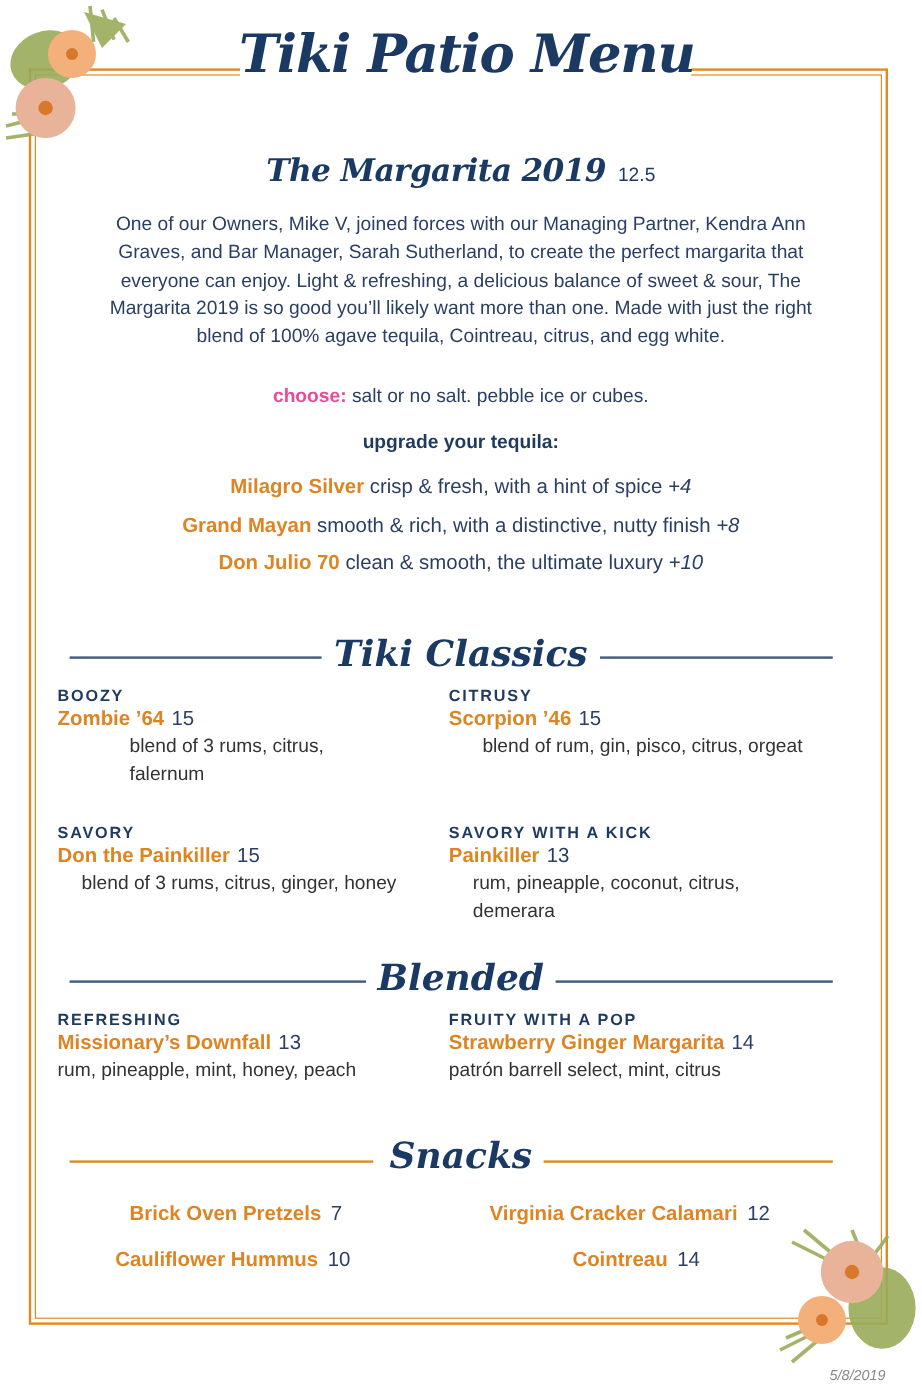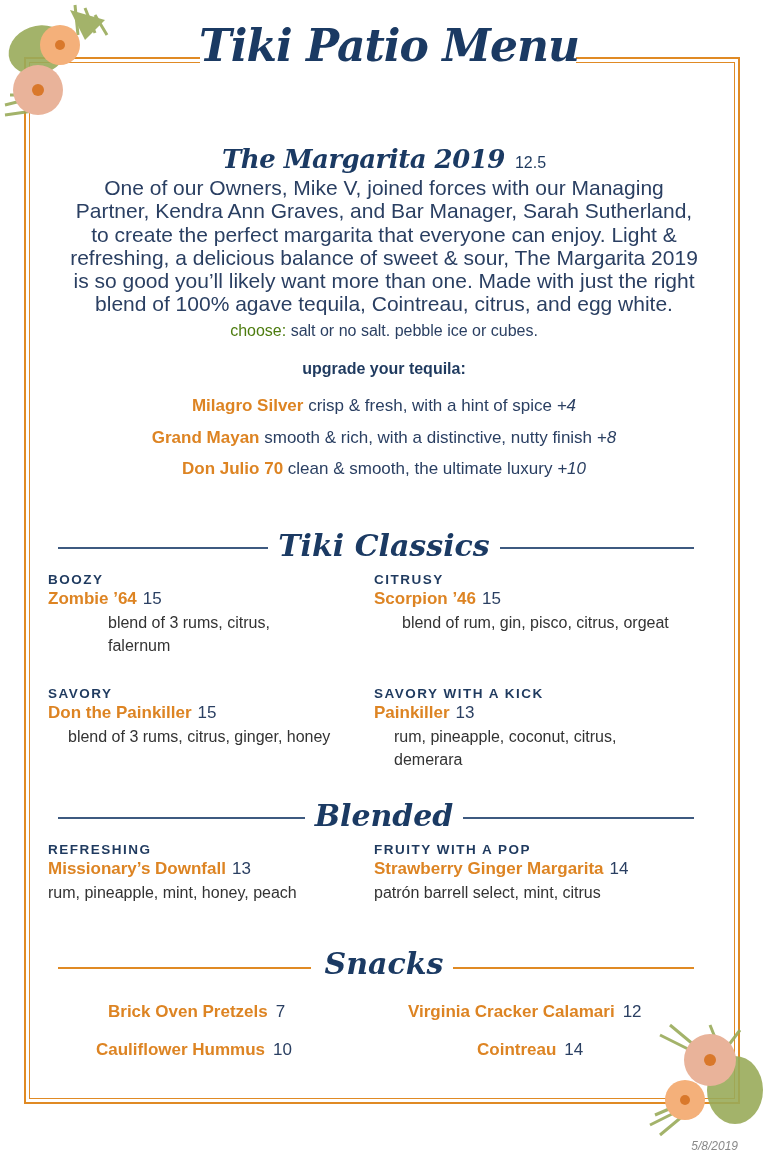--- a/index.html
+++ b/index.html
@@ -6,27 +6,27 @@
   body { width:768px; height:1158px; position:relative; overflow:hidden;
          font-family:"Liberation Sans", sans-serif; color:#1f3a5f; }
   .frame { position:absolute; border:2px solid #e08a24; box-sizing:border-box; }
   .frame.outer { left:24px; top:57px; width:716px; height:1047px; }
   .frame.inner { left:29px; top:62px; width:706px; height:1037px; border-width:1.5px; }
   .title-mask { position:absolute; left:200px; top:40px; width:376px; height:50px; background:#fff; }
   .title { position:absolute; left:5px; width:768px; top:20px; text-align:center;
            font-family:"DejaVu Serif", serif; font-style:italic; font-weight:bold;
            font-size:44px; color:#1b3a63; letter-spacing:-1px; }
   .abs { position:absolute; left:0; width:768px; text-align:center; }
-  .marg-head { top:128px;margin-top:16px; }
+  .marg-head { top:128px; }
   .script { font-family:"DejaVu Serif", serif; font-style:italic; font-weight:bold; color:#1b3a63; }
   .marg-head .script { font-size:26px; letter-spacing:-0.5px; }
   .price { font-size:16px; color:#1f3a5f; margin-left:10px; }
-  .desc { top:176px; font-size:21px; line-height:23.3px; color:#2a3f62; padding:0 70px; box-sizing:border-box; }
+  .desc { top:176px; font-size:16px; line-height:23.3px; color:#2a3f62; padding:0 70px; box-sizing:border-box; }
   .choose { top:322px; font-size:16px; color:#2a3f62; }
-  .bold { font-weight:normal; color:#4d7c0f; }
+  .bold { font-weight:bold; color:#ec4899; }
   .upgrade { top:360px; font-size:16px; font-weight:bold; color:#1f3a5f; }
   .tq { font-size:17px; color:#2a3f62; }
   .tq .name { color:#dd8423; font-weight:bold; }
   .tq .add { font-style:italic; }
   .section-rule { position:absolute; height:2px; }
   .section-title { position:absolute; left:0; width:768px; text-align:center; font-size:30px; }
   .section-title span { background:#fff; padding:0 10px; }
   .col { position:absolute; width:330px; text-align:left; }
   .cat { font-size:13.5px; font-weight:bold; letter-spacing:1.5px; color:#1f3a5f; }
   .item { font-size:17px; color:#dd8423; font-weight:bold; margin-top:2px; }

